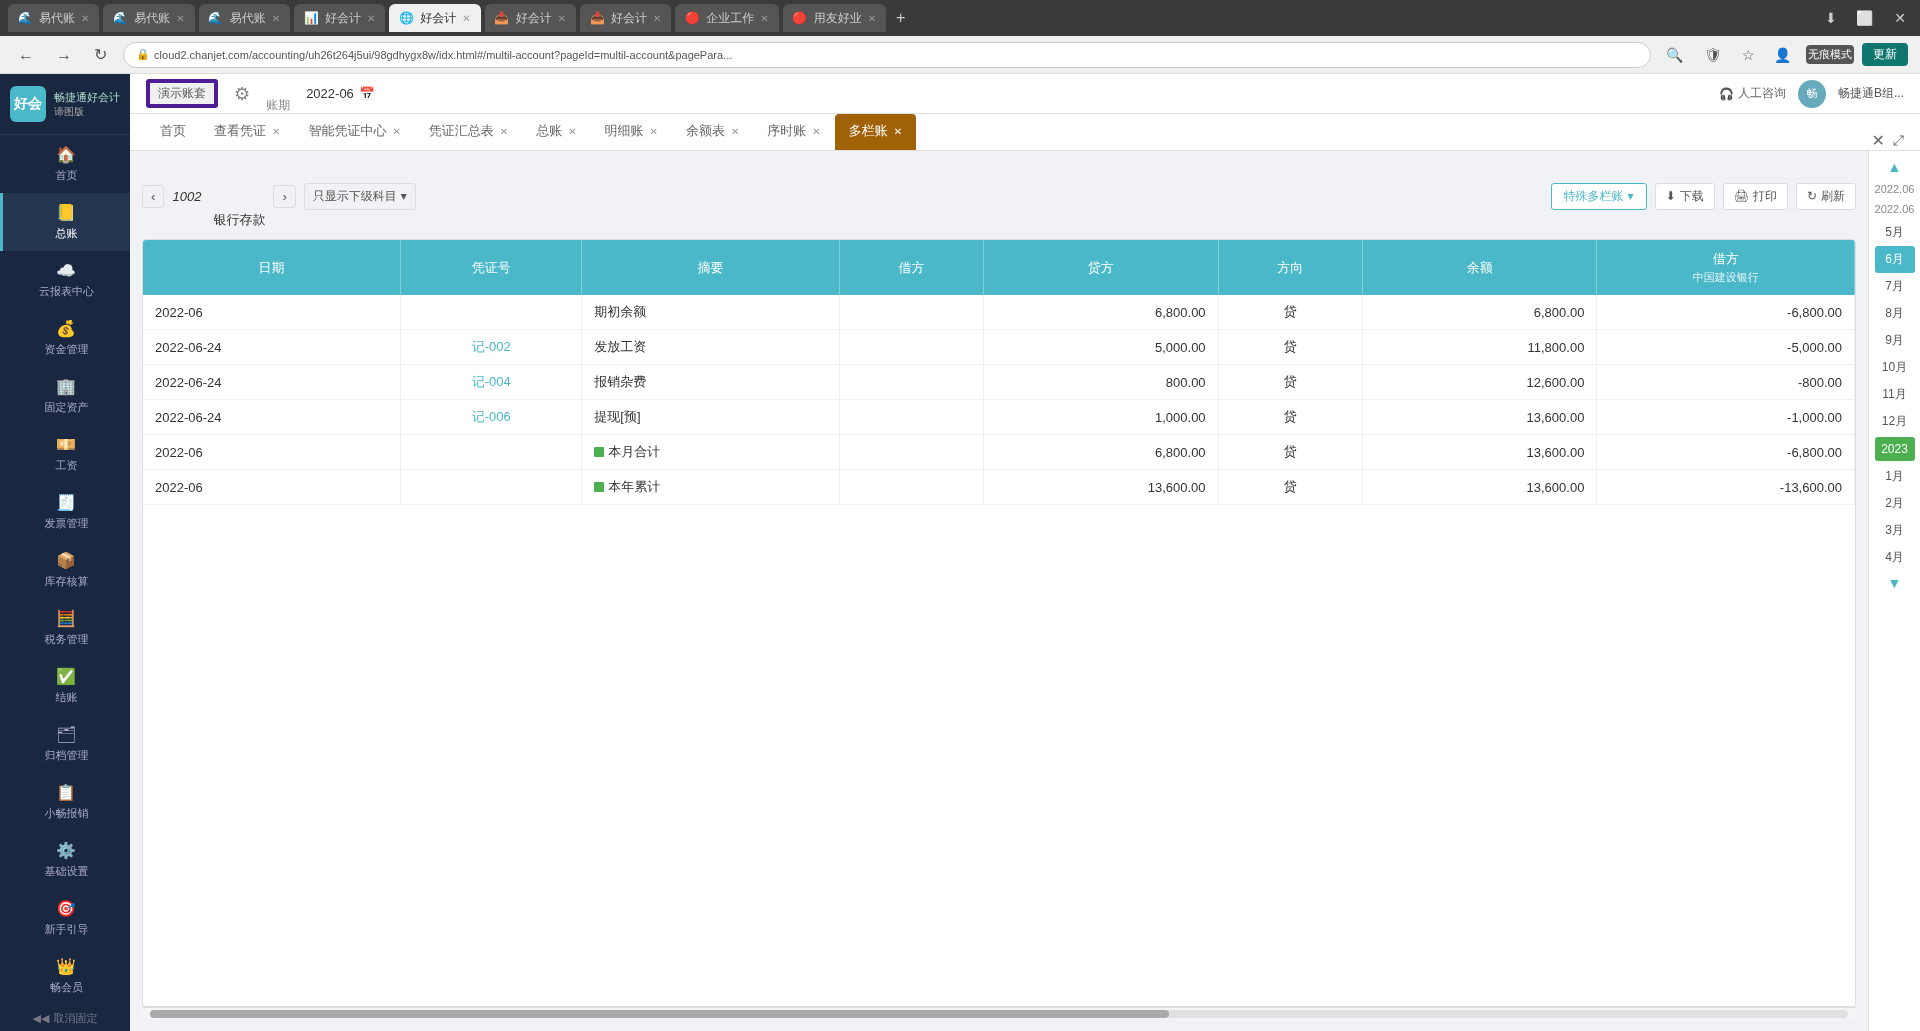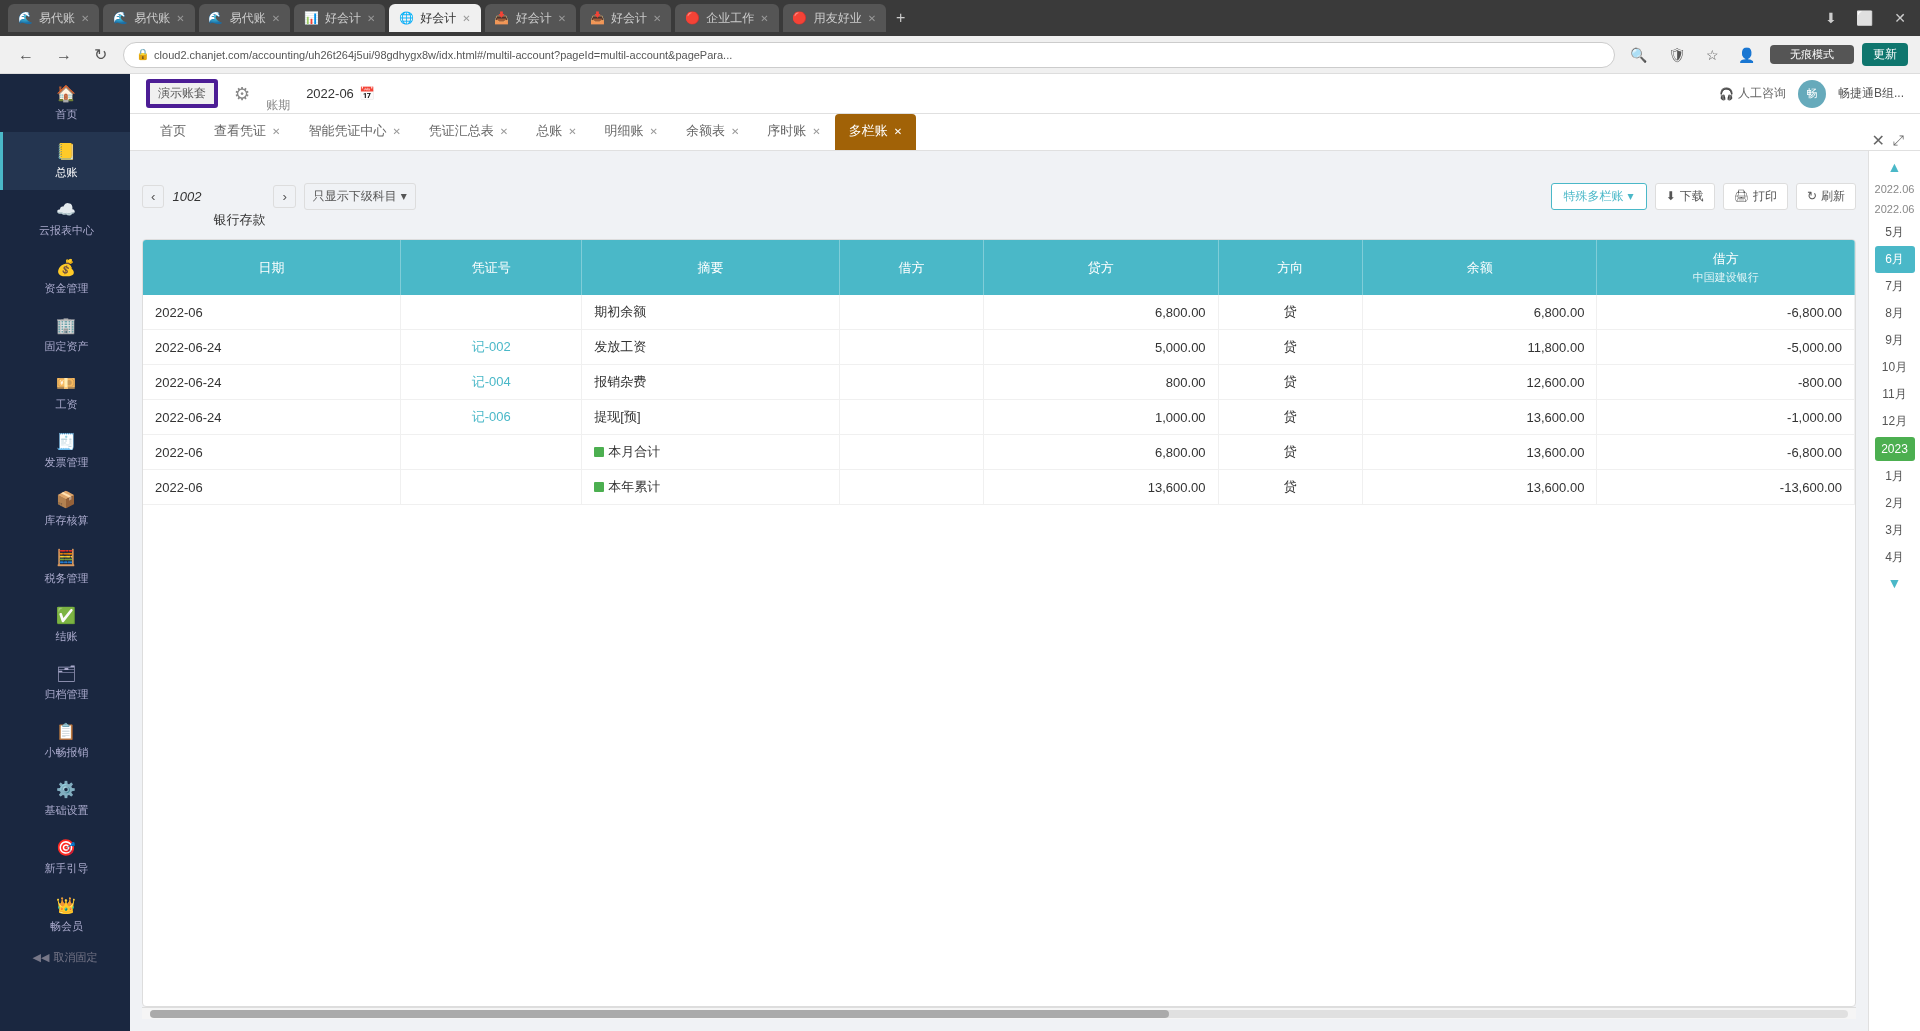--- a/index.html
+++ b/index.html
@@ -13,21 +13,21 @@
     .tab-add { color: #ccc; font-size: 16px; cursor: pointer; padding: 0 6px; }
     .browser-controls { display: flex; gap: 8px; margin-left: auto; align-items: center; }
     .browser-btn { color: #ccc; font-size: 14px; cursor: pointer; padding: 2px 6px; }
 
     
     .address-bar { background: #f0f0f0; height: 38px; display: flex; align-items: center; padding: 0 12px; gap: 10px; border-bottom: 1px solid #ddd; }
     .nav-btn { background: none; border: none; font-size: 16px; cursor: pointer; color: #555; padding: 2px 6px; }
     .url-box { flex: 1; background: white; border: 1px solid #ccc; border-radius: 20px; height: 26px; display: flex; align-items: center; padding: 0 12px; font-size: 11px; color: #555; overflow: hidden; }
     .addr-right { display: flex; gap: 8px; align-items: center; }
     .addr-btn { background: none; border: none; cursor: pointer; color: #555; font-size: 14px; padding: 2px 6px; }
-    .notrack-btn { background: #555; color: white; border-radius: 4px; padding: 2px 20px; font-size: 11px; cursor: pointer; }
+    .notrack-btn { background: #555; color: white; border-radius: 4px; padding: 2px 2px; font-size: 11px; cursor: pointer; }
     .update-btn { background: #0f766e; color: white; border: none; border-radius: 4px; padding: 3px 11px; font-size: 12px; cursor: pointer; }
 
     
     .app { display: flex; height: calc(1031px - 74px); }
 
     
     .sidebar { width: 130px; background: #1a2740; color: white; display: flex; flex-direction: column; flex-shrink: 0; overflow-y: auto; }
     .sidebar-logo { padding: 12px 10px; border-bottom: 1px solid #2a3750; display: flex; align-items: center; gap: 8px; }
     .logo-icon { width: 36px; height: 36px; background: #4ab8c8; border-radius: 6px; display: flex; align-items: center; justify-content: center; font-size: 14px; font-weight: bold; color: white; }
     .logo-text { font-size: 11px; color: #adc; line-height: 1.3; }
@@ -169,20 +169,27 @@
     <button class="addr-btn">☆</button>
     <button class="addr-btn">👤</button>
     <span class="notrack-btn">无痕模式</span>
     <button class="update-btn">更新</button>
   </div>
 </div>
 
 <div class="app">
 
   <div class="sidebar">
+    <div class="sidebar-logo">
+      <div class="logo-icon">好会</div>
+      <div class="logo-text">
+        <div>畅捷通好会计</div>
+        <div style="color:#aaa;font-size:10px;">谛图版</div>
+      </div>
+    </div>
     <div class="sidebar-item">
       <span class="icon">🏠</span>
       <span>首页</span>
     </div>
     <div class="sidebar-item active">
       <span class="icon">📒</span>
       <span>总账</span>
     </div>
     <div class="sidebar-item">
       <span class="icon">☁️</span>

